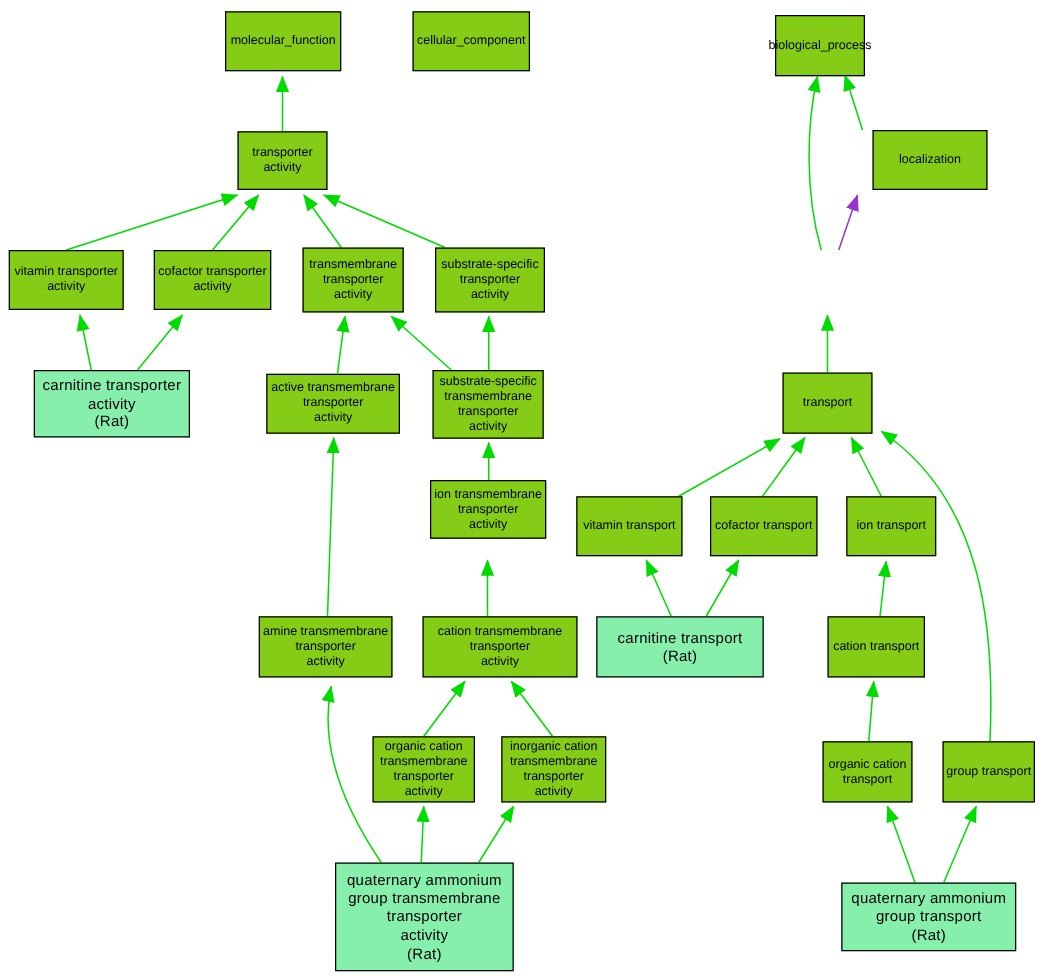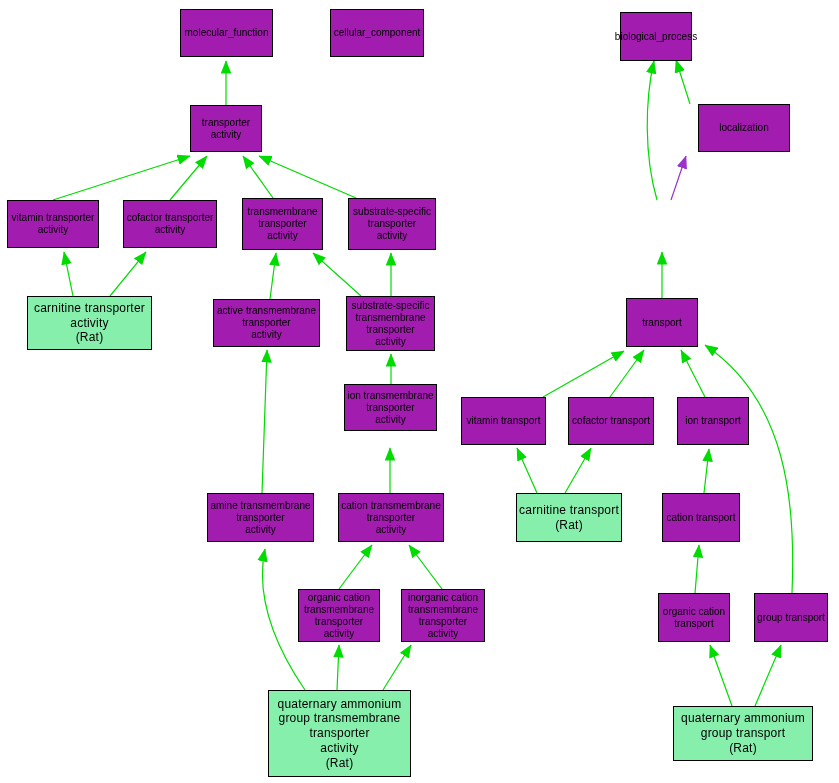--- a/index.html
+++ b/index.html
@@ -1,19 +1,19 @@
 <!DOCTYPE html>
 <html><head>
 <meta charset="utf-8">
 <style>
   html,body{margin:0;padding:0;background:#fff;}
   #canvas{position:relative;width:839px;height:783px;background:#ffffff;overflow:hidden;
           font-family:"Liberation Sans",sans-serif;}
   #edges{position:absolute;left:0;top:0;z-index:1;}
-  .node{position:absolute;z-index:2;box-sizing:border-box;background:#a21caf;
+  .node{position:absolute;z-index:2;box-sizing:border-box;background:#84cc16;
         border:1px solid #000;display:flex;align-items:center;justify-content:center;
         text-align:center;color:#000;font-size:10px;line-height:1.2;}
   .node span{white-space:pre-line;}
   .node.hl{background:#86efac;font-size:12px;line-height:1.23;letter-spacing:.2px;}
   .edge{fill:none;stroke:#00DB00;stroke-width:1.2;}
   .edge.partof{stroke:#9933CC;}
 </style>
 </head>
 <body>
 
@@ -109,21 +109,21 @@
   <div class="node" style="left:344px;top:384px;width:93px;height:47px">
       <span>ion transmembrane
 transporter
 activity</span>
     </div>
   <div class="node" style="left:207px;top:493px;width:107px;height:49px">
       <span>amine transmembrane
 transporter
 activity</span>
     </div>
-  <div class="node" style="left:338px;top:493px;width:106px;height:49px">
+  <div class="node" style="left:338px;top:493px;width:124px;height:49px">
       <span>cation transmembrane
 transporter
 activity</span>
     </div>
   <div class="node" style="left:298px;top:589px;width:82px;height:53px">
       <span>organic cation
 transmembrane
 transporter
 activity</span>
     </div>
@@ -152,21 +152,21 @@
     </div>
   <div class="node" style="left:461px;top:397px;width:85px;height:48px">
       <span>vitamin transport</span>
     </div>
   <div class="node" style="left:568px;top:397px;width:86px;height:48px">
       <span>cofactor transport</span>
     </div>
   <div class="node" style="left:677px;top:397px;width:72px;height:48px">
       <span>ion transport</span>
     </div>
-  <div class="node hl" style="left:516px;top:493px;width:106px;height:49px">
+  <div class="node hl" style="left:477px;top:493px;width:134px;height:49px">
       <span>carnitine transport
 (Rat)</span>
     </div>
   <div class="node" style="left:662px;top:493px;width:78px;height:49px">
       <span>cation transport</span>
     </div>
   <div class="node" style="left:658px;top:593px;width:72px;height:49px">
       <span>organic cation
 transport</span>
     </div>

